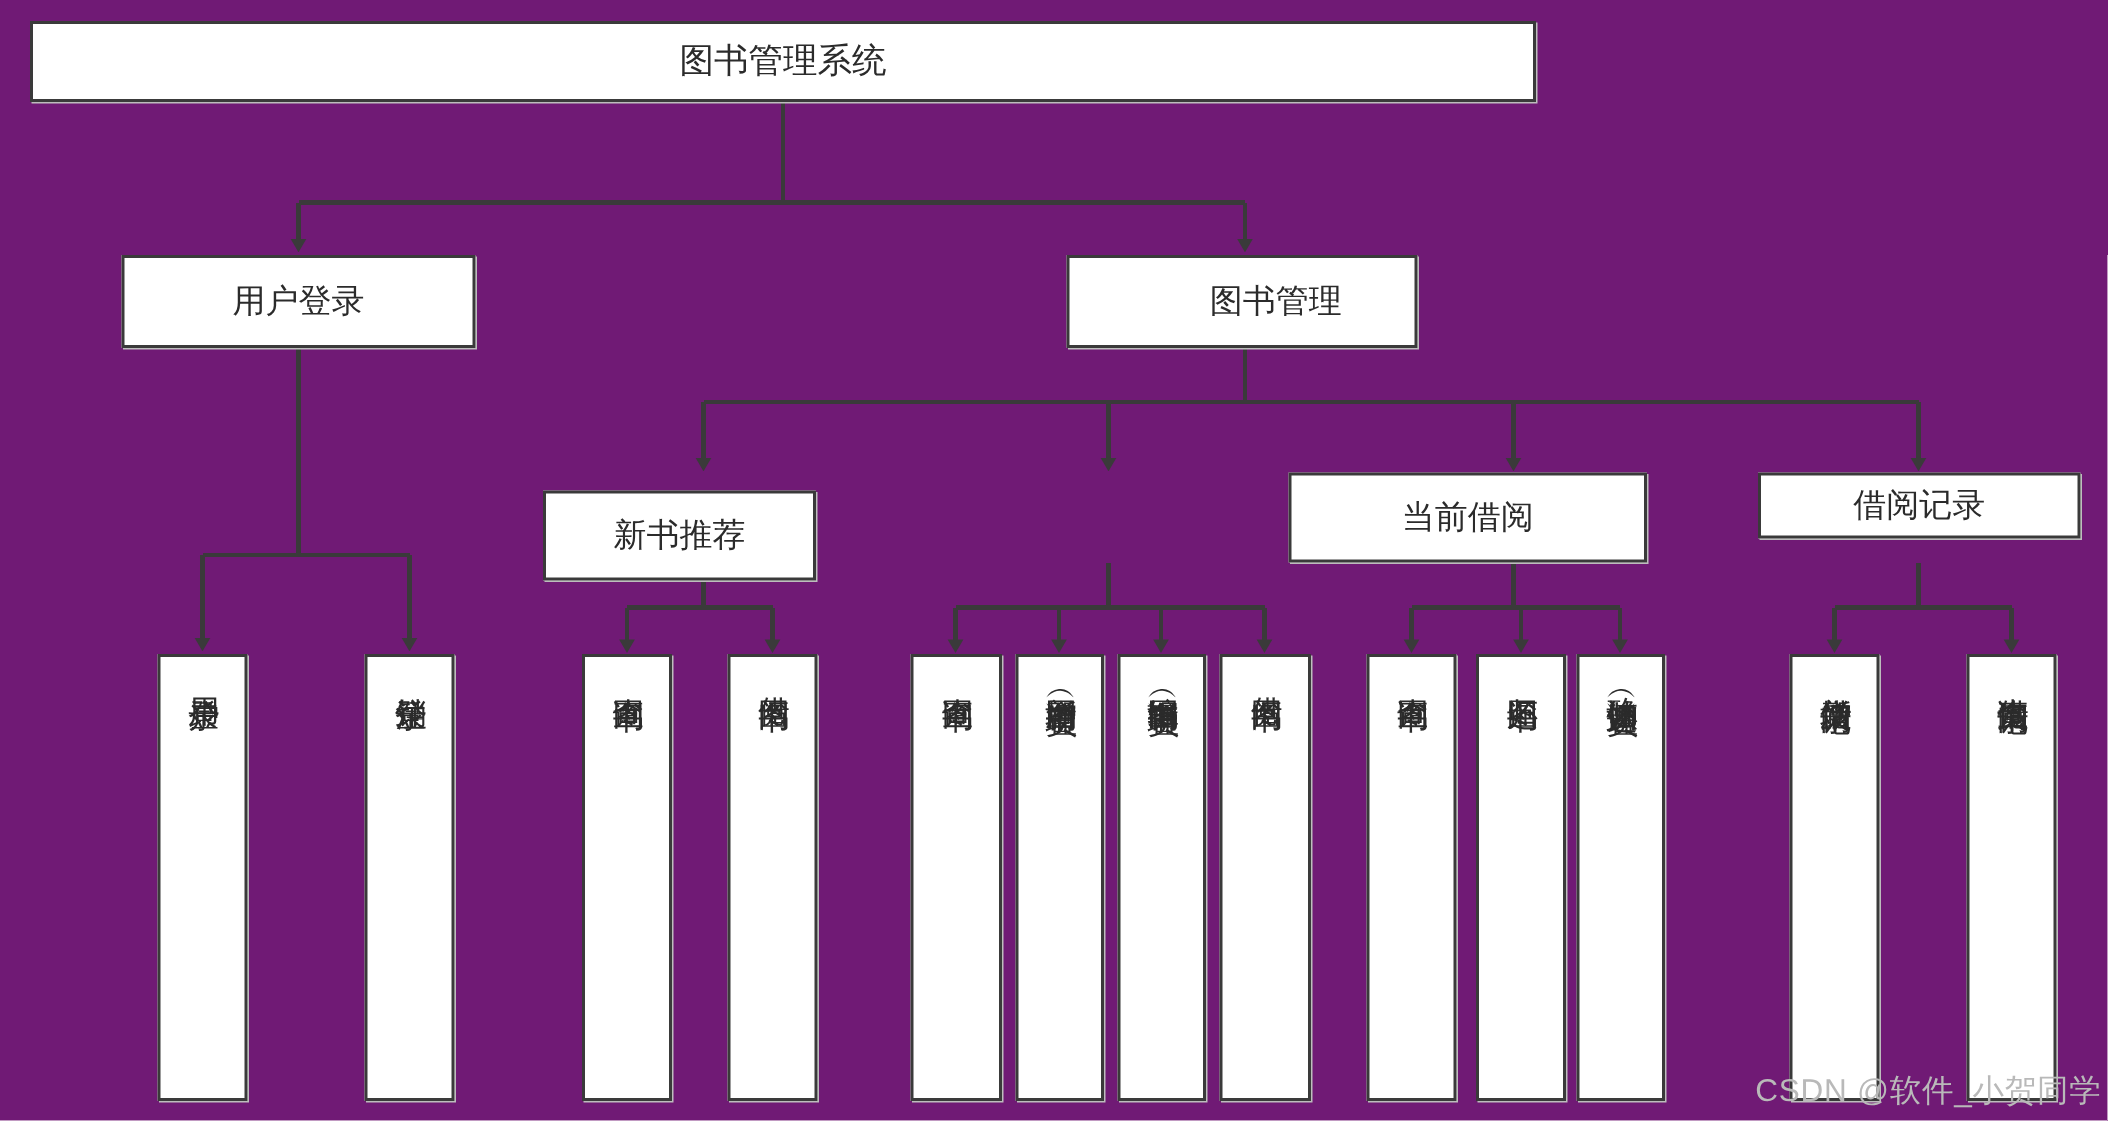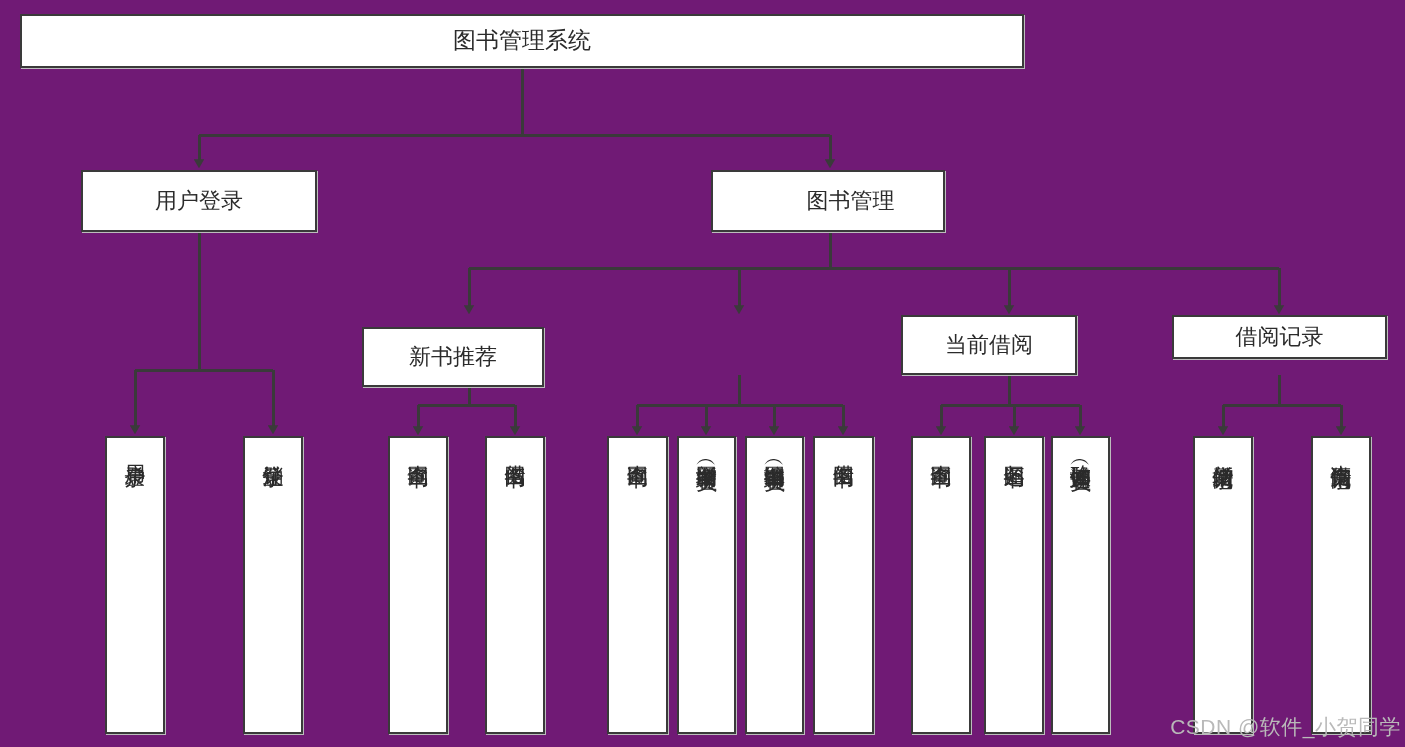--- a/index.html
+++ b/index.html
@@ -134,21 +134,21 @@
   <div class="node horiz" style="left: 81px; top: 170px; width: 236px; height: 62px;">
     <span class="label">用户登录</span>
   </div>
   <div class="node horiz" style="left: 711px; top: 170px; width: 234px; height: 62px; padding-left: 45px;">
     <span class="label">图书管理</span>
   </div>
 
   <div class="node horiz" style="left: 362px; top: 315px; width: 182px; height: 60px; margin-top: 12px;">
     <span class="label">新书推荐</span>
   </div>
-  <div class="node horiz" style="left: 901px; top: 315px; width: 176px; height: 60px;">
+  <div class="node horiz" style="left: 859px; top: 315px; width: 239px; height: 60px;">
     <span class="label">当前借阅</span>
   </div>
   <div class="node horiz" style="left: 1172px; top: 315px; width: 215px; height: 44px;">
     <span class="label">借阅记录</span>
   </div>
 
   <div class="node vert" style="left: 105px; top: 436px; width: 60px; height: 298px;">
     <span class="label">用户登录</span>
   </div>
   <div class="node vert" style="left: 243px; top: 436px; width: 60px; height: 298px;">

